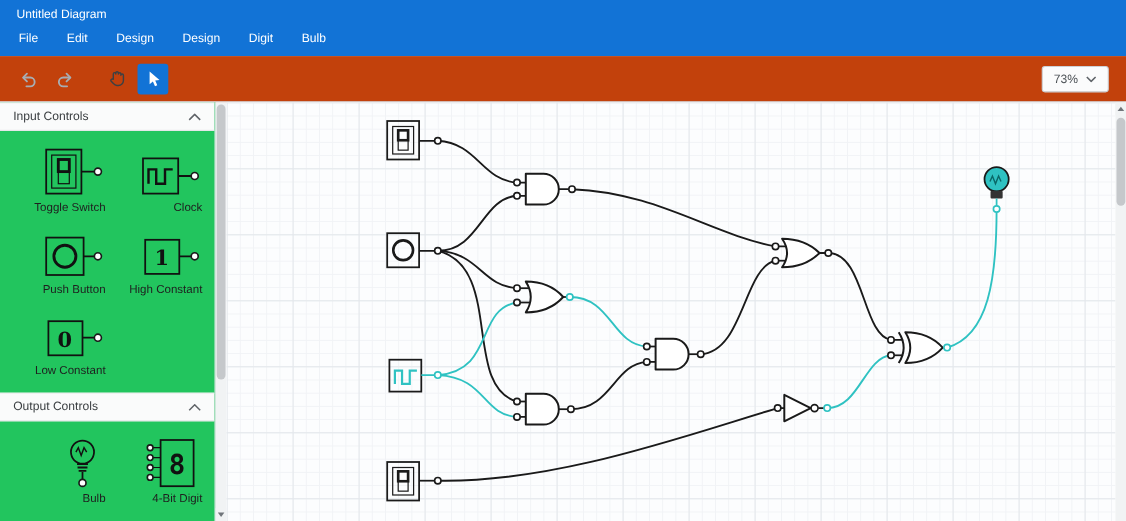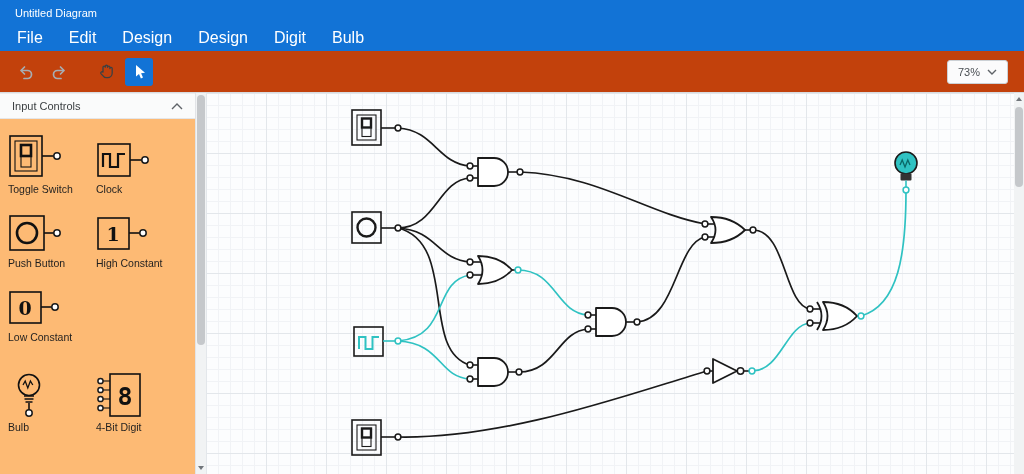--- a/index.html
+++ b/index.html
@@ -3,34 +3,34 @@
 <meta charset="utf-8">
 <style>
   * { box-sizing: border-box; margin: 0; padding: 0; }
   html,body { width:1024px; height:474px; overflow:hidden; font-family:"Liberation Sans", sans-serif; background:#fff; }
   #app { position:relative; width:1024px; height:474px;padding-left:12px; }
 
   
   .header { position:absolute; left:0; top:0; width:1024px; height:51px; background:var(--header-blue,#1273d6); color:#fff; }
   .header-title { font-size:11px; padding:7px 0 0 15px; font-weight:400; }
   .menu-row { display:flex; margin-top:5px; padding-left:4px; }
-  .menu-item { font-size:16px; padding:5px 13px; cursor:pointer; }
+  .menu-item { font-size:11px; padding:5px 13px; cursor:pointer; }
 
   
   .toolbar { position:absolute; left:0; top:51px; width:1024px; height:42px; background:#c2410c; border-bottom:1px solid #d8dbdf; display:flex; align-items:center; padding:0 12px; }
   .tool-btn { width:28px; height:28px; border-radius:3px; display:flex; align-items:center; justify-content:center; margin-right:5px; }
   .tool-btn.selected { background:var(--header-blue,#1273d6); }
   .tool-gap { width:14px; }
   .zoom-box { margin-left:auto; margin-right:4px; height:24px; background:#fbfbfc; border:1px solid #ccd1d6; border-radius:3px; padding:0 10px; display:flex; align-items:center; gap:7px; font-size:11px; color:#4a4f54; }
 
   
-  .sidebar { position:absolute; left:0; top:93px; width:196px; height:381px; background:#fdba74; border-right:1px solid #e2e4e7; overflow:hidden; }
+  .sidebar { position:absolute; left:0; top:93px; width:196px; height:381px; background:#22c55e; border-right:1px solid #e2e4e7; overflow:hidden; }
   .section-header { height:26px; background:#fafbfb; border-top:1px solid #ededee; border-bottom:1px solid #e5e6e8; display:flex; align-items:center; justify-content:space-between; padding:0 12px; font-size:11px; color:#3c4043; }
   .palette { display:flex; flex-wrap:wrap; padding:14px 2px 2px 8px; }
-  .palette-item { width:88px; display:flex; flex-direction:column; align-items:flex-start; justify-content:flex-end; margin-bottom:12px; min-height:62px; }
+  .palette-item { width:88px; display:flex; flex-direction:column; align-items:flex-end; justify-content:flex-end; margin-bottom:12px; min-height:62px; }
   .palette-item .label { font-size:10.5px; color:#1f1f1f; margin-top:3px; white-space:nowrap; }
 
   
   .vscroll { position:absolute; top:93px; width:10px; height:381px; background:#f1f3f4; }
   .vscroll.sidebar-sb { left:196px; }
   .vscroll.canvas-sb { left:1014px; }
   .sb-thumb { position:absolute; left:1px; width:8px; background:#c5c8cb; border-radius:4px; }
   .sb-btn { position:absolute; left:0; width:10px; height:12px; display:flex; align-items:center; justify-content:center; background:#f1f3f4; }
   .tri-down { width:0; height:0; border-left:3px solid transparent; border-right:3px solid transparent; border-top:4px solid #70757a; }
   .tri-up { width:0; height:0; border-left:3px solid transparent; border-right:3px solid transparent; border-bottom:4px solid #70757a; }
@@ -188,20 +188,28 @@
             <text x="17" y="25" text-anchor="middle" font-family="DejaVu Serif, serif" font-size="19" font-weight="bold" fill="#111">0</text>
             <line class="pal-ic" x1="33" y1="17" x2="44" y2="17"></line>
             <circle class="term" cx="47" cy="17" r="3.2"></circle>
           </svg>
         </span>
         <span class="label">Low Constant</span>
       </div>
 
     </div>
 
+    <div class="section-header">
+      <span>Output Controls</span>
+      <span>
+        <svg width="12" height="7" viewBox="0 0 12 7">
+            <polyline points="1,6 6,1 11,6" fill="none" stroke="#5f6368" stroke-width="1.4"></polyline>
+          </svg>
+      </span>
+    </div>
 
     <div class="palette">
 
       <div class="palette-item">
         <span>
           <svg width="42" height="46" viewBox="0 0 42 46">
             <circle class="pal-ic" cx="21" cy="13" r="10.5"></circle>
             <path d="M15 13 l2.2 -4 l2.6 7 l2.6 -7 l2.4 4" fill="none" stroke="#111" stroke-width="1.3"></path>
             <path d="M16 24 h10 M16.5 27 h9 M17.5 30 h7" stroke="#111" stroke-width="1.6" fill="none"></path>
             <line class="pal-ic" x1="21" y1="31" x2="21" y2="38"></line>

